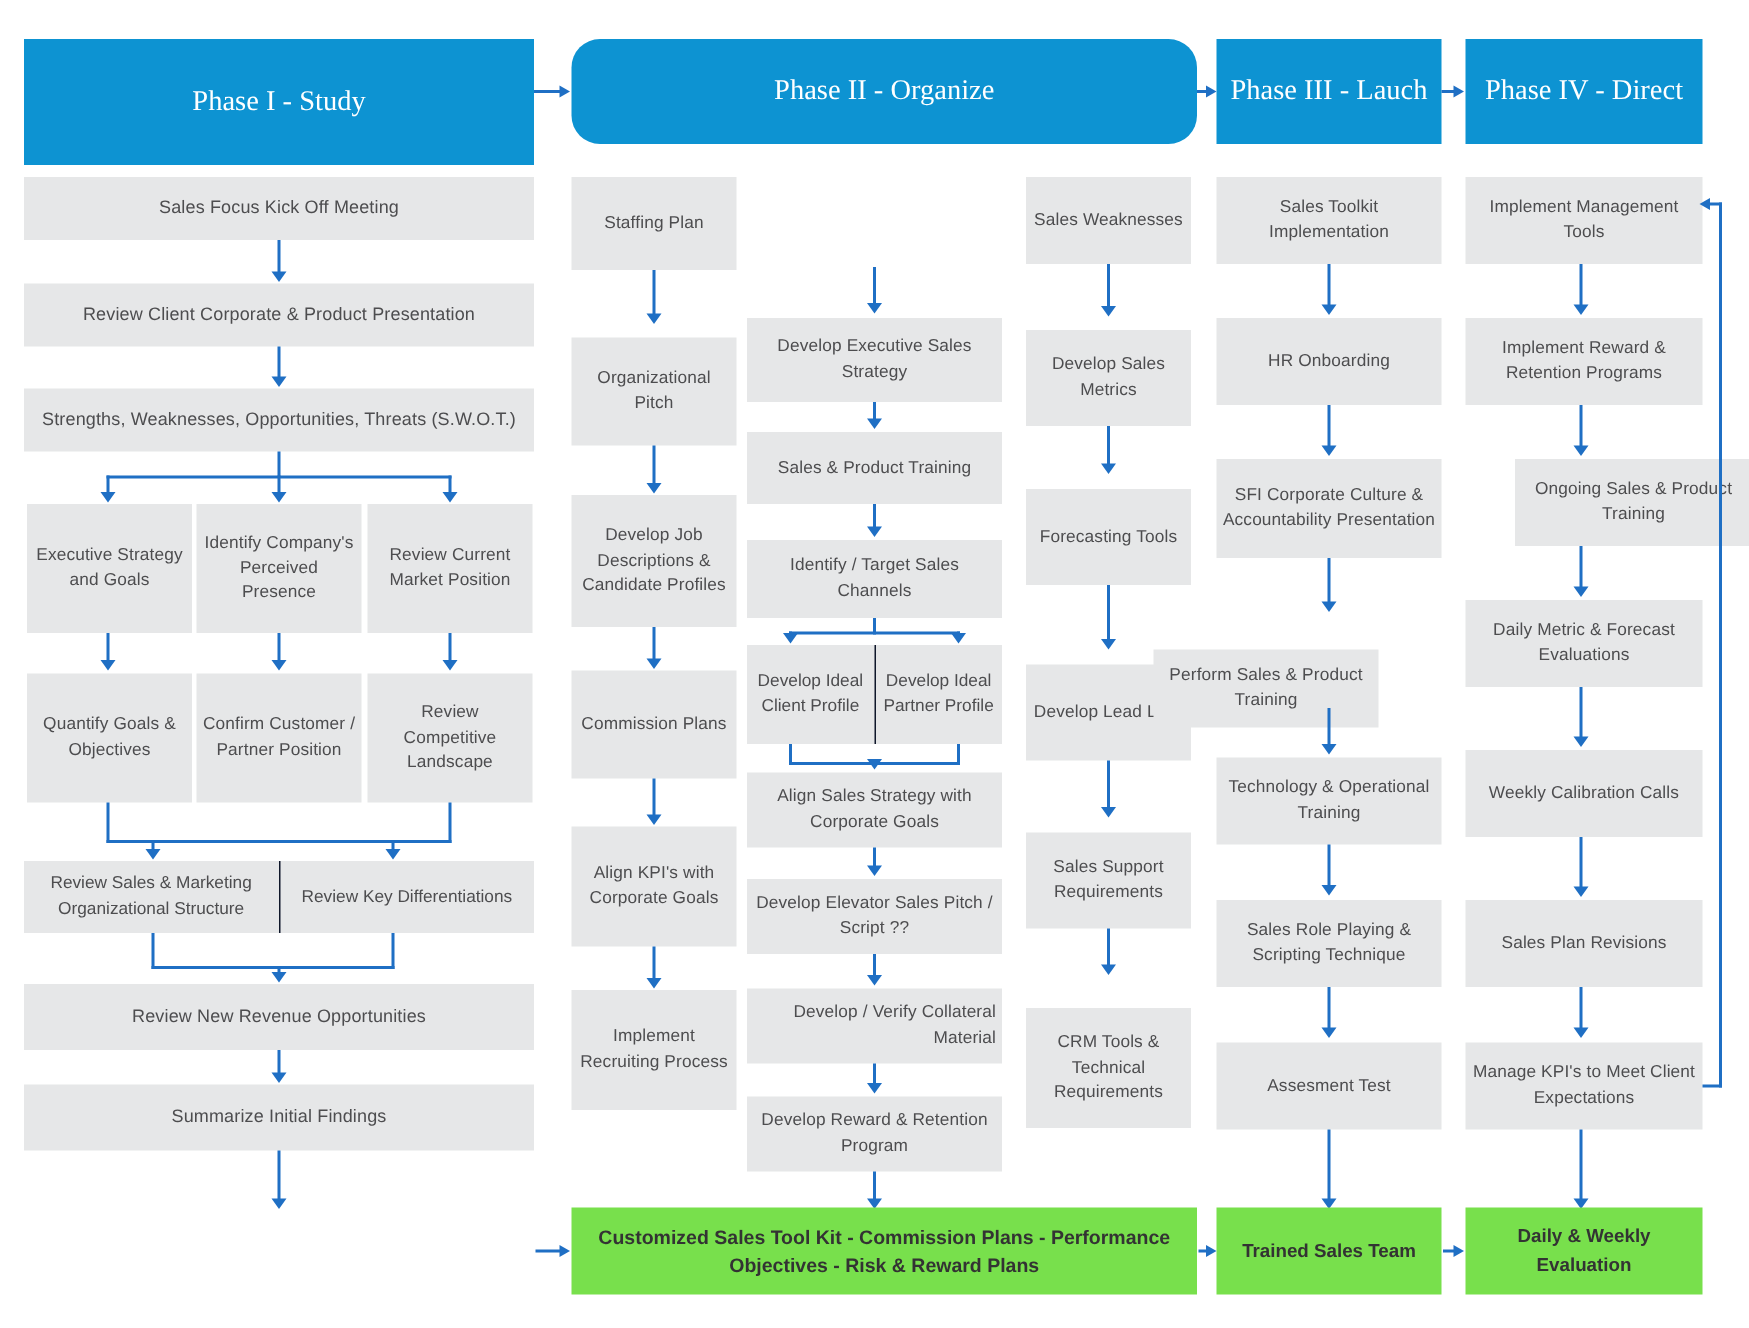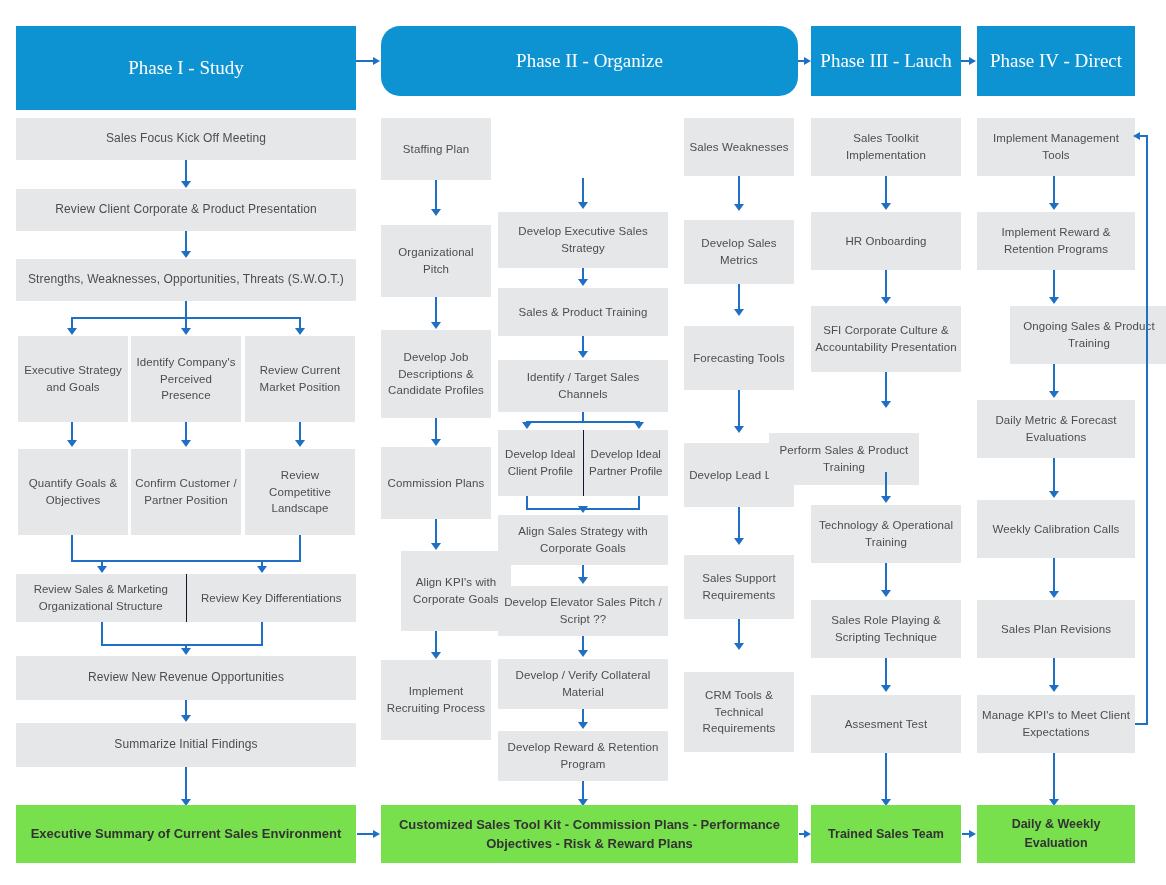--- a/index.html
+++ b/index.html
@@ -177,21 +177,21 @@
   <div class="conn vline" style="left:185px;top:700px;height:16px;"></div>
   <div class="arrow-d" style="left:181px;top:715px;"></div>
 
   <div class="conn vline" style="left:185px;top:767px;height:34px;"></div>
   <div class="arrow-d" style="left:181px;top:799px;"></div>
 
   <div class="node" style="left:381px;top:118px;width:110px;height:62px;">Staffing Plan</div>
   <div class="node" style="left:381px;top:225px;width:110px;height:72px;">Organizational Pitch</div>
   <div class="node" style="left:381px;top:330px;width:110px;height:88px;">Develop Job Descriptions &amp; Candidate Profiles</div>
   <div class="node" style="left:381px;top:447px;width:110px;height:72px;">Commission Plans</div>
-  <div class="node" style="left:381px;top:551px;width:110px;height:80px;margin-left:20px;">Align KPI's with Corporate Goals</div>
+  <div class="node" style="left:381px;top:551px;width:110px;height:80px;">Align KPI's with Corporate Goals</div>
   <div class="node" style="left:381px;top:660px;width:110px;height:80px;">Implement Recruiting Process</div>
 
   <div class="conn vline" style="left:435px;top:180px;height:30px;"></div>
   <div class="arrow-d" style="left:431px;top:209px;"></div>
   <div class="conn vline" style="left:435px;top:297px;height:26px;"></div>
   <div class="arrow-d" style="left:431px;top:322px;"></div>
   <div class="conn vline" style="left:435px;top:418px;height:22px;"></div>
   <div class="arrow-d" style="left:431px;top:439px;"></div>
   <div class="conn vline" style="left:435px;top:519px;height:25px;"></div>
   <div class="arrow-d" style="left:431px;top:543px;"></div>
@@ -202,21 +202,21 @@
   <div class="node" style="left:498px;top:288px;width:170px;height:48px;">Sales &amp; Product Training</div>
   <div class="node" style="left:498px;top:360px;width:170px;height:52px;">Identify / Target Sales Channels</div>
 
   <div class="split" style="left:498px;top:430px;width:170px;height:66px;">
     <div>Develop Ideal Client Profile</div>
     <div>Develop Ideal Partner Profile</div>
   </div>
 
   <div class="node" style="left:498px;top:515px;width:170px;height:50px;">Align Sales Strategy with Corporate Goals</div>
   <div class="node" style="left:498px;top:586px;width:170px;height:50px;">Develop Elevator Sales Pitch / Script ??</div>
-  <div class="node" style="left:498px;top:659px;width:170px;height:50px;">Develop / Verify Collateral Material</div>
+  <div class="node" style="left:498px;top:659px;width:170px;height:50px;text-align:right;">Develop / Verify Collateral Material</div>
   <div class="node" style="left:498px;top:731px;width:170px;height:50px;">Develop Reward &amp; Retention Program</div>
 
   <div class="conn vline" style="left:582px;top:178px;height:25px;"></div>
   <div class="arrow-d" style="left:578px;top:202px;"></div>
   <div class="conn vline" style="left:582px;top:268px;height:12px;"></div>
   <div class="arrow-d" style="left:578px;top:279px;"></div>
   <div class="conn vline" style="left:582px;top:336px;height:16px;"></div>
   <div class="arrow-d" style="left:578px;top:351px;"></div>
 
   <div class="conn vline" style="left:582px;top:412px;height:11px;"></div>
@@ -302,21 +302,20 @@
   <div class="conn vline" style="left:1053px;top:658px;height:28px;"></div>
   <div class="arrow-d" style="left:1049px;top:685px;"></div>
   <div class="conn vline" style="left:1053px;top:753px;height:48px;"></div>
   <div class="arrow-d" style="left:1049px;top:799px;"></div>
 
   <div class="conn hline" style="left:1135px;top:723px;width:13px;"></div>
   <div class="conn vline" style="left:1146px;top:135px;height:590px;"></div>
   <div class="conn hline" style="left:1139px;top:135px;width:9px;"></div>
   <div class="arrow-l" style="left:1133px;top:131.5px;"></div>
 
-  <div class="outcome" style="left:16px;top:805px;width:340px;height:58px;">Executive Summary of Current Sales Environment</div>
   <div class="outcome" style="left:381px;top:805px;width:417px;height:58px;">Customized Sales Tool Kit - Commission Plans - Performance Objectives - Risk &amp; Reward Plans</div>
   <div class="outcome small" style="left:811px;top:805px;width:150px;height:58px;">Trained Sales Team</div>
   <div class="outcome small" style="left:977px;top:805px;width:158px;height:58px;">Daily &amp; Weekly Evaluation</div>
 
   <div class="conn hline" style="left:357px;top:833px;width:17px;"></div>
   <div class="arrow-r" style="left:373px;top:829.5px;"></div>
   <div class="conn hline" style="left:799px;top:833px;width:6px;"></div>
   <div class="arrow-r" style="left:804px;top:829.5px;"></div>
   <div class="conn hline" style="left:962px;top:833px;width:8px;"></div>
   <div class="arrow-r" style="left:969px;top:829.5px;"></div>

